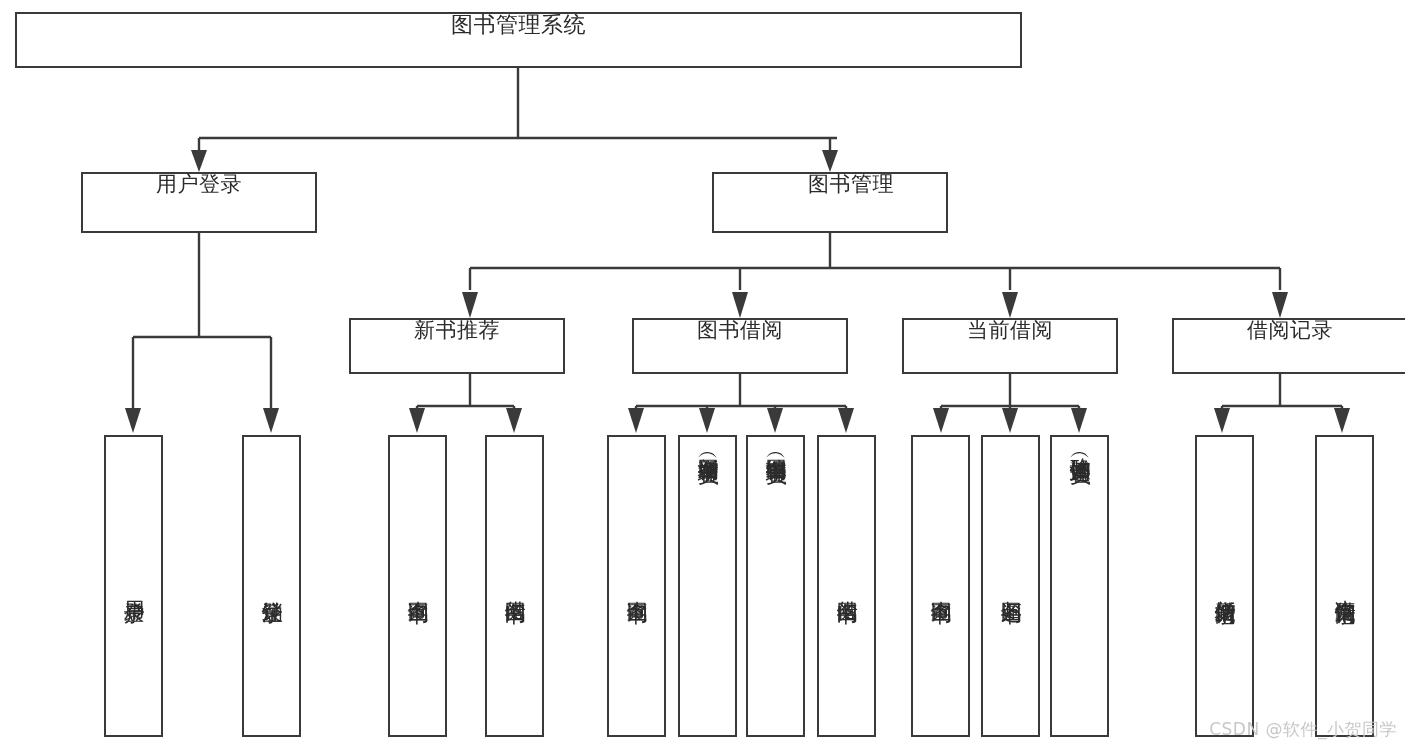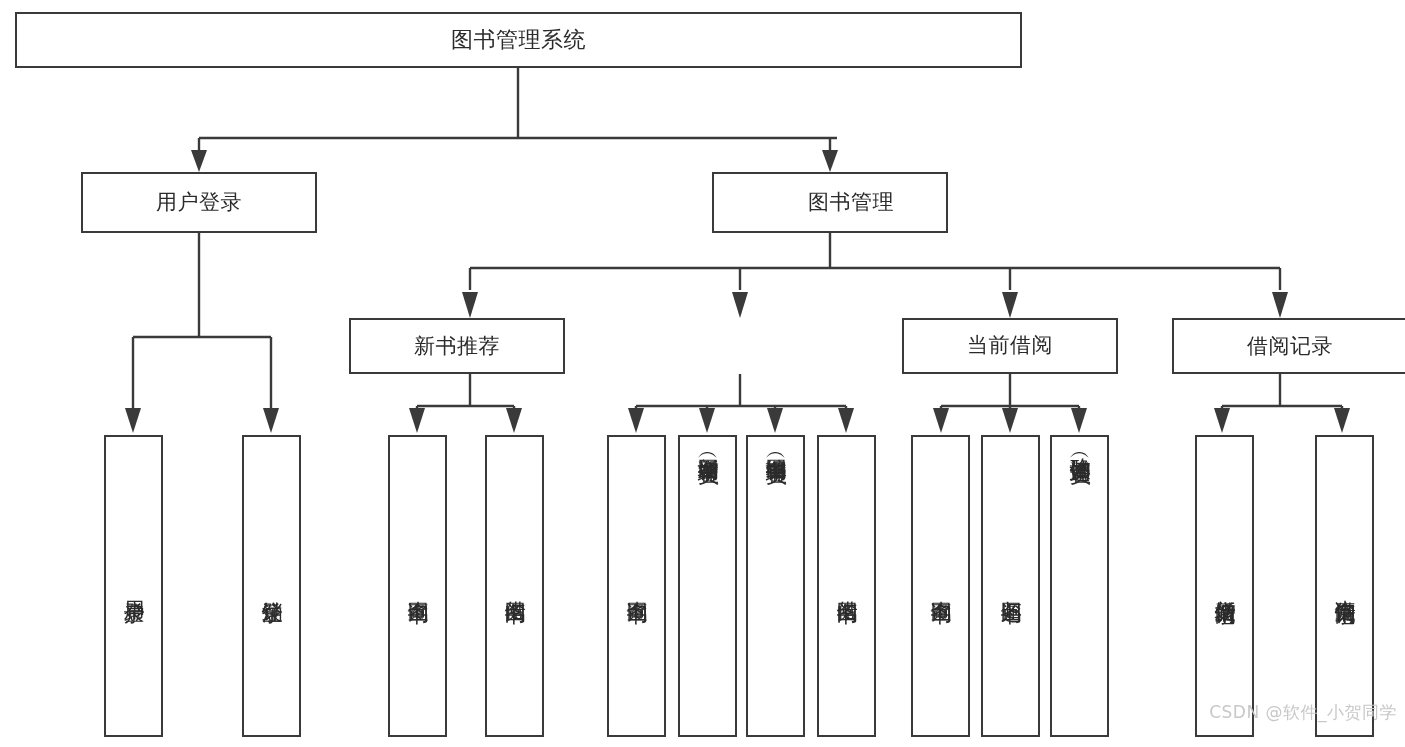--- a/index.html
+++ b/index.html
@@ -16,21 +16,20 @@
     height: 747px;
     background: #ffffff;
     overflow: hidden;
   }
   .node {
     position: absolute;
     box-sizing: border-box;
     background: #ffffff;
     border: 2px solid #3a3a3a;
     display: flex;
-    align-items: center;
     justify-content: center;
     color: #2b2b2b;
   }
   .node-label {
     display: block;
     text-align: center;
     line-height: 1.0;
     color: #2b2b2b;
   }
   
@@ -68,21 +67,21 @@
   .wire {
     stroke: #3a3a3a;
     stroke-width: 2.4;
     fill: none;
   }
   .arrowhead { fill: #3a3a3a; }
 
   .watermark {
     position: absolute;
     right: 8px;
-    bottom: 23px;
+    bottom: 6px;
     font-size: 17px;
     color: #c8c8c8;
     letter-spacing: 0.5px;
     white-space: nowrap;
   }
 </style>
 </head>
 <body>
 
 <div id="canvas">
@@ -156,21 +155,24 @@
   <div class="node h-node" style="left:81px; top:172px; width:236px; height:61px;">
     <span class="node-label">用户登录</span>
   </div>
   <div class="node h-node" style="left:712px; top:172px; width:236px; height:61px;padding-left:42px;">
     <span class="node-label">图书管理</span>
   </div>
 
   <div class="node h-node" style="left:349px; top:318px; width:216px; height:56px;">
     <span class="node-label">新书推荐</span>
   </div>
-  <div class="node h-node" style="left:902px; top:318px; width:216px; height:56px;font-family:Liberation Mono, monospace;">
+  <div class="node h-node" style="left:632px; top:318px; width:216px; height:56px;">
+    <span class="node-label">图书借阅</span>
+  </div>
+  <div class="node h-node" style="left:902px; top:318px; width:216px; height:56px;">
     <span class="node-label">当前借阅</span>
   </div>
   <div class="node h-node" style="left:1172px; top:318px; width:236px; height:56px;">
     <span class="node-label">借阅记录</span>
   </div>
 
   <div class="node leaf center" style="left:104px; top:435px; width:59px; height:302px;">
     <span class="node-label">用户登录</span>
   </div>
   <div class="node leaf center" style="left:242px; top:435px; width:59px; height:302px;">

